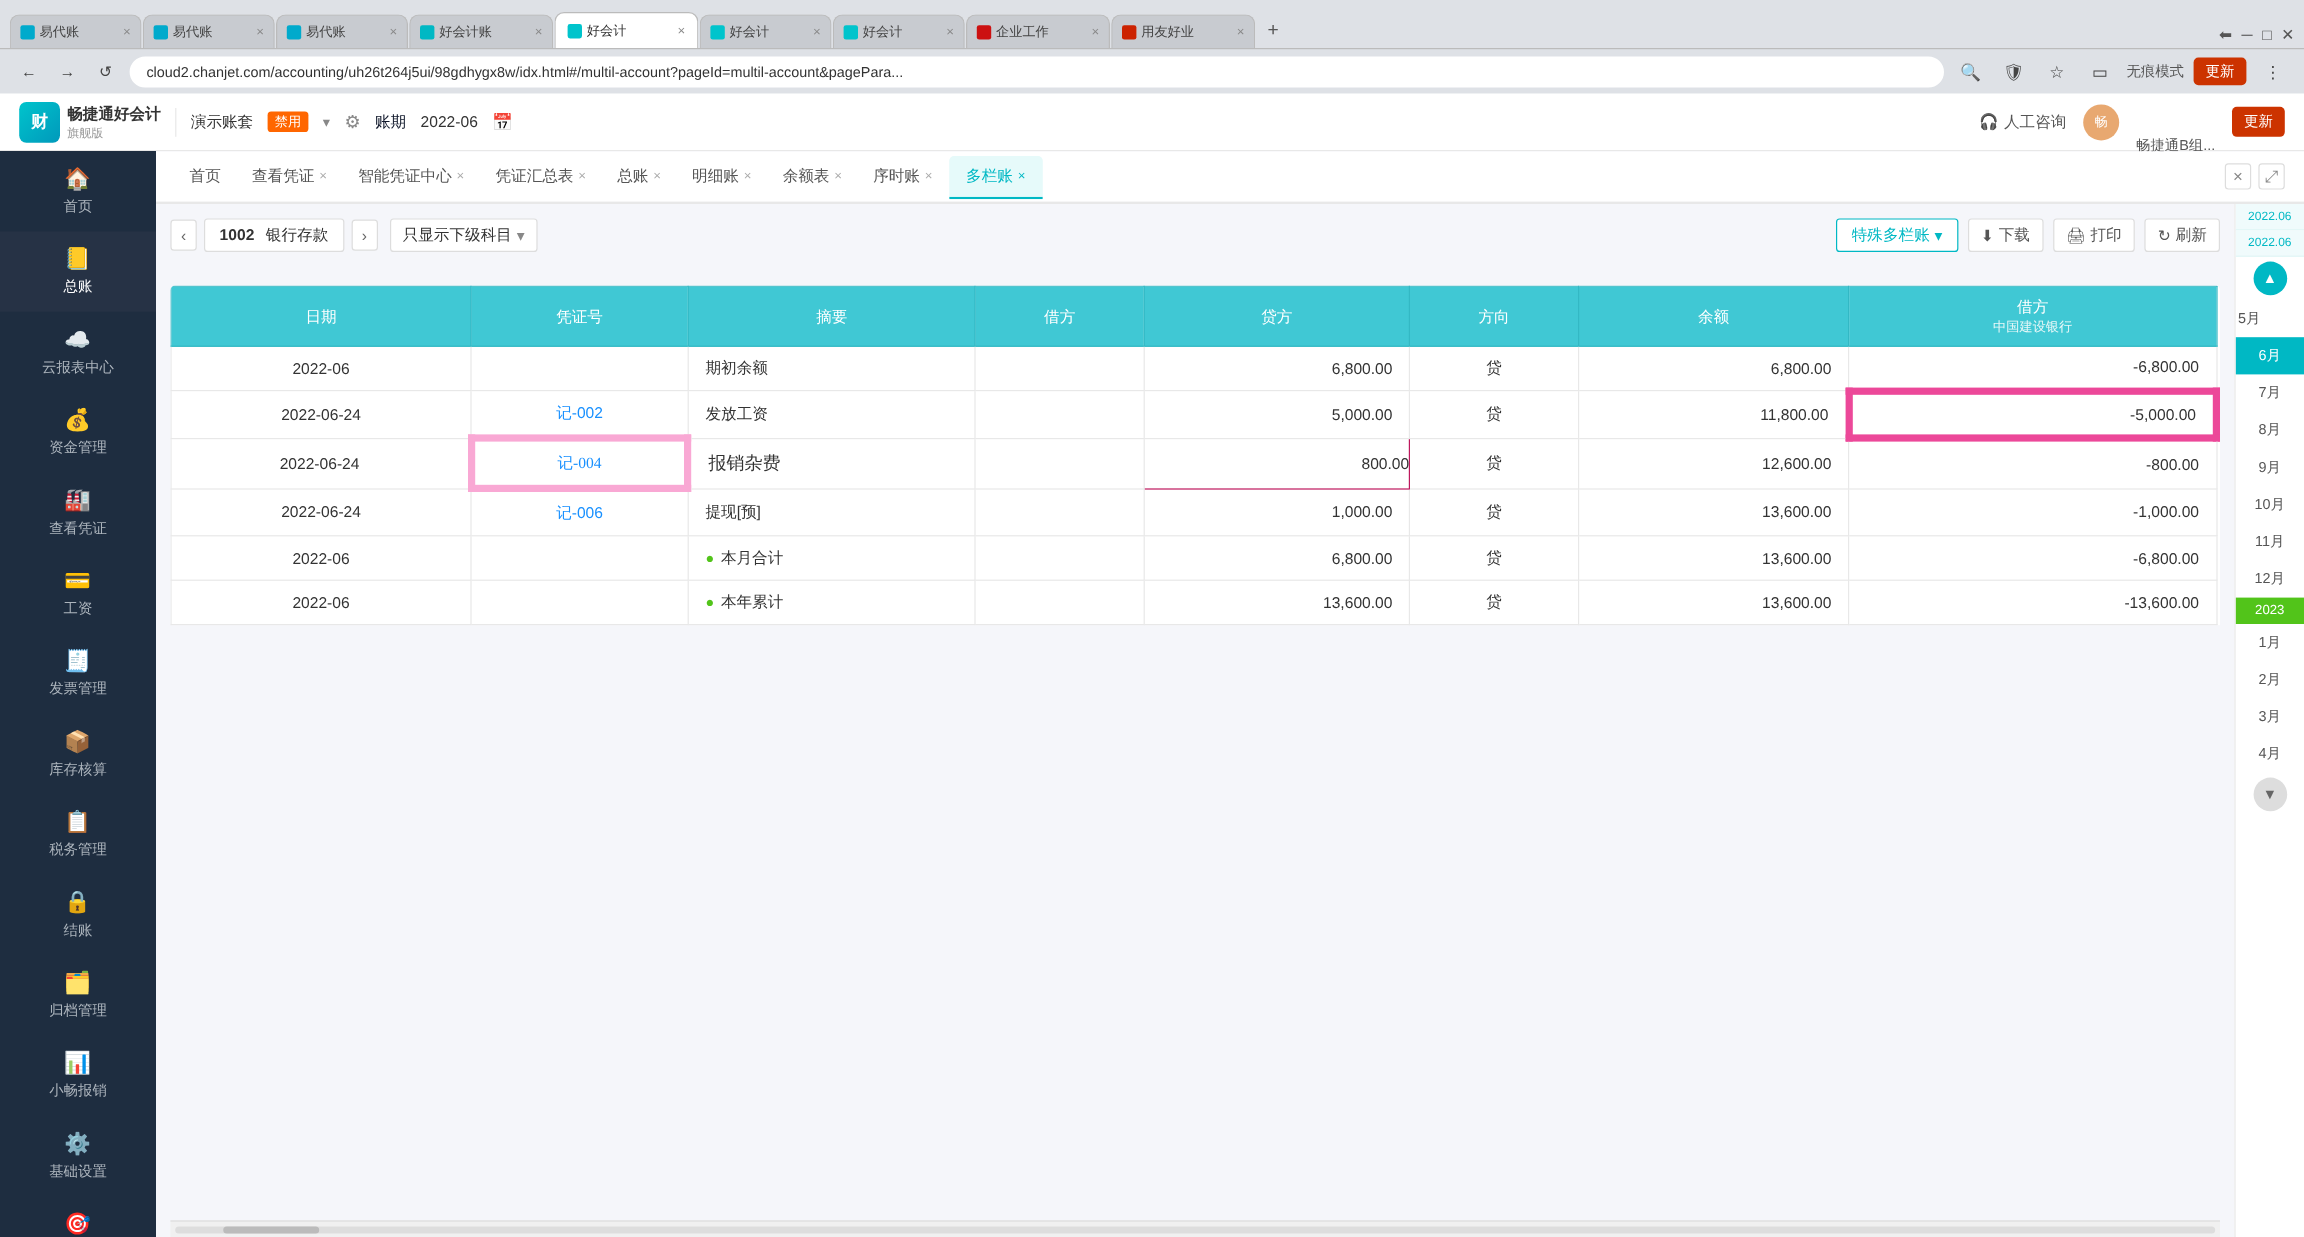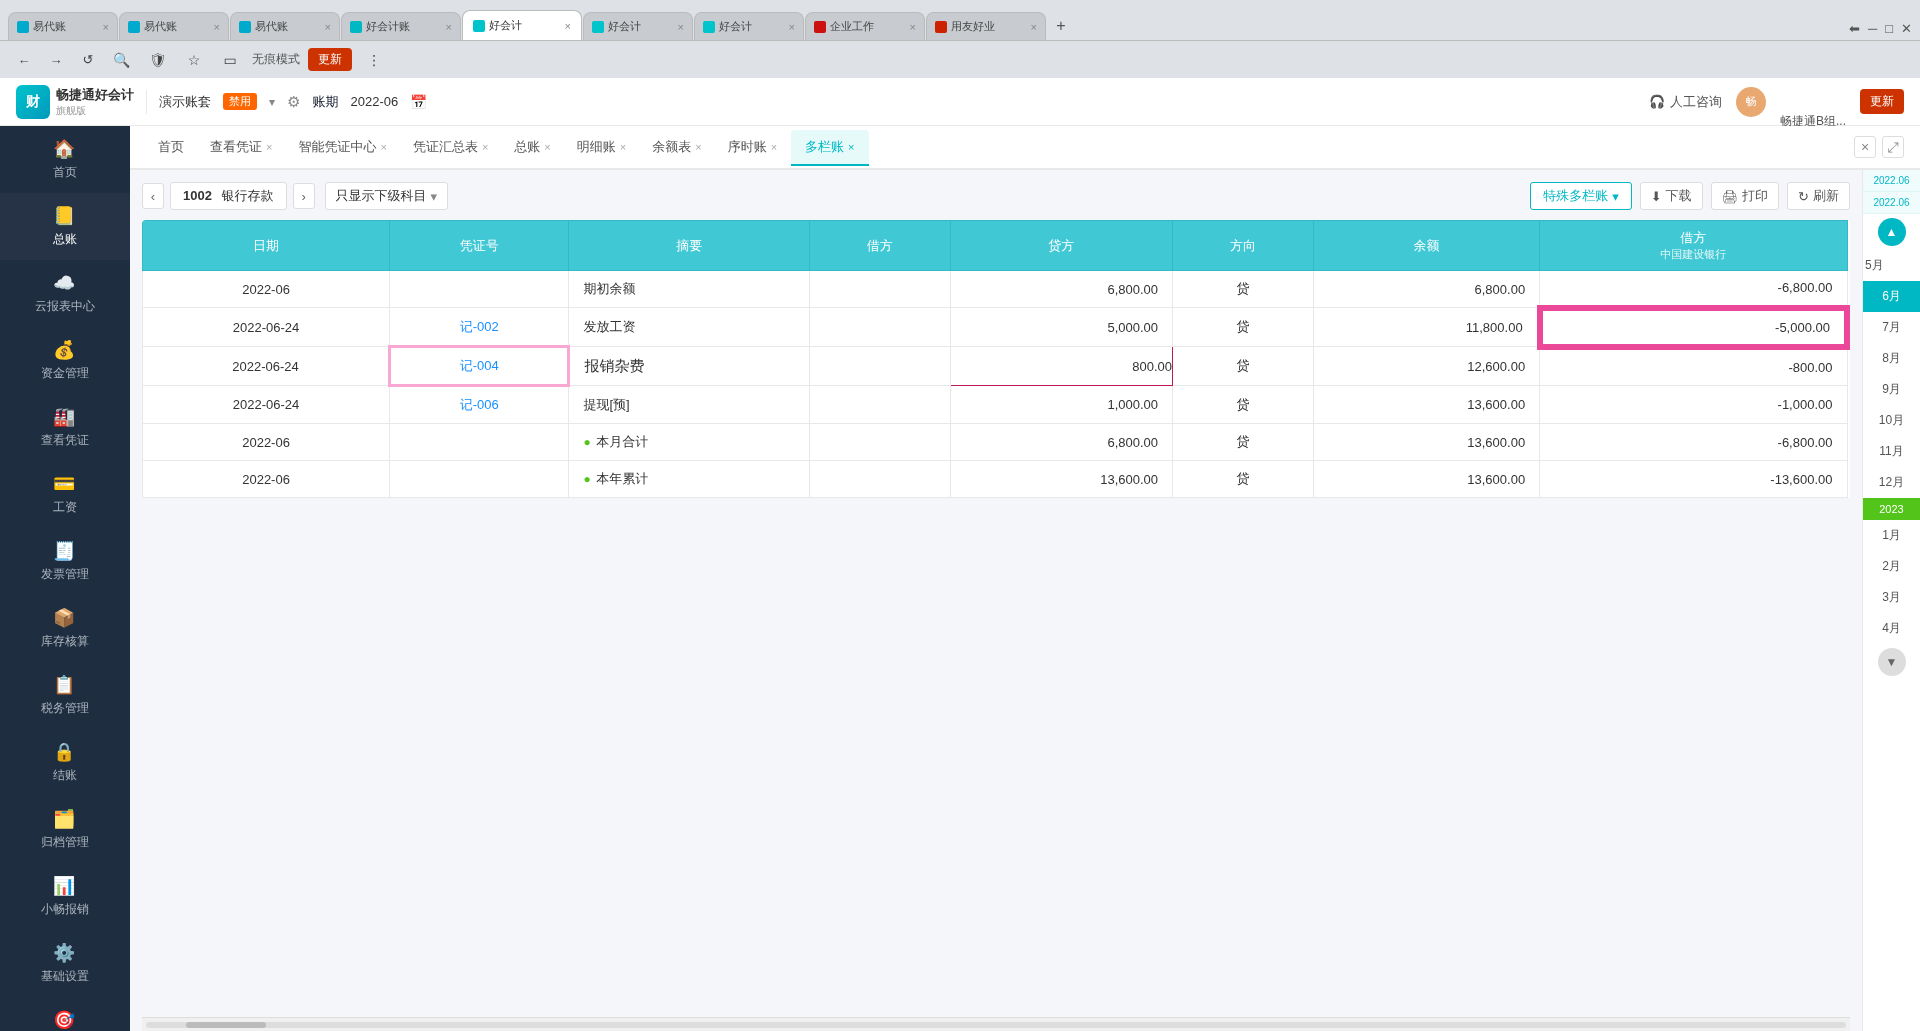--- a/index.html
+++ b/index.html
@@ -76,20 +76,21 @@
     <span style="font-size:13px;color:#555;cursor:pointer;">─</span>
     <span style="font-size:13px;color:#555;cursor:pointer;">□</span>
     <span style="font-size:13px;color:#555;cursor:pointer;">✕</span>
   </div>
 </div>
 
 <div style="background:#dee1e6;height:38px;display:flex;align-items:center;padding:0 12px;gap:8px;border-top:1px solid #bbb;">
   <div class="browser-btn">←</div>
   <div class="browser-btn">→</div>
   <div class="browser-btn">↺</div>
+  <input type="text" style="flex: 1 1 0%; height: 26px; background: rgb(255, 255, 255); border: none; border-radius: 13px; padding: 0px 14px; font-size: 12px; color: rgb(51, 51, 51); outline: none;" value="cloud2.chanjet.com/accounting/uh26t264j5ui/98gdhygx8w/idx.html#/multil-account?pageId=multil-account&amp;pagePara...">
   <div class="browser-action-btn">🔍</div>
   <div class="browser-action-btn">🛡</div>
   <div class="browser-action-btn">☆</div>
   <div class="browser-action-btn">▭</div>
   <div style="font-size:12px;color:#555;">无痕模式</div>
   <div style="background:#cc3300;color:white;font-size:12px;padding:3px 10px;border-radius:4px;cursor:pointer;">更新</div>
   <div class="browser-action-btn">⋮</div>
 </div>
 
 <div style="display:flex;flex-direction:column;height:calc(1031px - 78px);">
@@ -283,21 +284,21 @@
                 <span>🖨</span>
                 <span>打印</span>
               </div>
               <div style="display:flex;align-items:center;gap:4px;font-size:13px;color:#555;padding:4px 10px;cursor:pointer;background:#fff;border:1px solid #ddd;border-radius:3px;">
                 <span>↻</span>
                 <span>刷新</span>
               </div>
             </div>
           </div>
 
-          <div style="flex:1;overflow:auto;border-radius:4px 4px 0 0;">
+          <div style="flex:1;overflow:auto;border-radius:4px 4px 0 0;margin-top:18px;">
             <table style="width:100%;border-collapse:collapse;background:#fff;">
               <thead>
                 <tr>
                   <th style="background:#40c8d4;color:#fff;font-size:13px;font-weight:normal;padding:10px 14px;text-align:center;border:1px solid #33b8c4;white-space:nowrap;">日期</th>
                   <th style="background:#40c8d4;color:#fff;font-size:13px;font-weight:normal;padding:10px 14px;text-align:center;border:1px solid #33b8c4;white-space:nowrap;">凭证号</th>
                   <th style="background:#40c8d4;color:#fff;font-size:13px;font-weight:normal;padding:10px 14px;text-align:center;border:1px solid #33b8c4;white-space:nowrap;">摘要</th>
                   <th style="background:#40c8d4;color:#fff;font-size:13px;font-weight:normal;padding:10px 14px;text-align:center;border:1px solid #33b8c4;white-space:nowrap;">借方</th>
                   <th style="background:#40c8d4;color:#fff;font-size:13px;font-weight:normal;padding:10px 14px;text-align:center;border:1px solid #33b8c4;white-space:nowrap;">贷方</th>
                   <th style="background:#40c8d4;color:#fff;font-size:13px;font-weight:normal;padding:10px 14px;text-align:center;border:1px solid #33b8c4;white-space:nowrap;">方向</th>
                   <th style="background:#40c8d4;color:#fff;font-size:13px;font-weight:normal;padding:10px 14px;text-align:center;border:1px solid #33b8c4;white-space:nowrap;">余额</th>
@@ -328,21 +329,21 @@
                   <td style="padding:9px 14px;border:1px solid #e8e8e8;font-size:13px;color:#333;">发放工资</td>
                   <td style="padding:9px 14px;border:1px solid #e8e8e8;font-size:13px;color:#333;text-align:right;"></td>
                   <td style="padding:9px 14px;border:1px solid #e8e8e8;font-size:13px;color:#333;text-align:right;">5,000.00</td>
                   <td style="padding:9px 14px;border:1px solid #e8e8e8;font-size:13px;color:#333;text-align:center;">贷</td>
                   <td style="padding:9px 14px;border:1px solid #e8e8e8;font-size:13px;color:#333;text-align:right;">11,800.00</td>
                   <td style="padding:9px 14px;border:6px solid #ec4899;font-size:13px;color:#333;text-align:right;">-5,000.00</td>
                 </tr>
 
                 <tr>
                   <td style="padding:9px 14px;border:1px solid #e8e8e8;font-size:13px;color:#333;text-align:center;">2022-06-24</td>
-                  <td style="padding:9px 14px;border:3px solid #f9a8d4;font-size:13px;text-align:center;cursor:pointer;">
+                  <td style="padding:9px 14px;border:6px solid #f9a8d4;font-size:13px;text-align:center;cursor:pointer;font-family:Liberation Serif, serif;">
                     <a style="color:#1890ff;cursor:pointer;text-decoration:none;">记-004</a>
                   </td>
                   <td style="padding:9px 14px;border:1px solid #e8e8e8;font-size:15px;color:#333;">报销杂费</td>
                   <td style="padding:9px 14px;border:1px solid #e8e8e8;font-size:13px;color:#333;text-align:right;"></td>
                   <td style="padding:9px 0;border:1px solid #be185d;font-size:13px;color:#333;text-align:right;">800.00</td>
                   <td style="padding:9px 14px;border:1px solid #e8e8e8;font-size:13px;color:#333;text-align:center;">贷</td>
                   <td style="padding:9px 14px;border:1px solid #e8e8e8;font-size:13px;color:#333;text-align:right;">12,600.00</td>
                   <td style="padding:9px 14px;border:1px solid #e8e8e8;font-size:13px;color:#333;text-align:right;">-800.00</td>
                 </tr>
 

